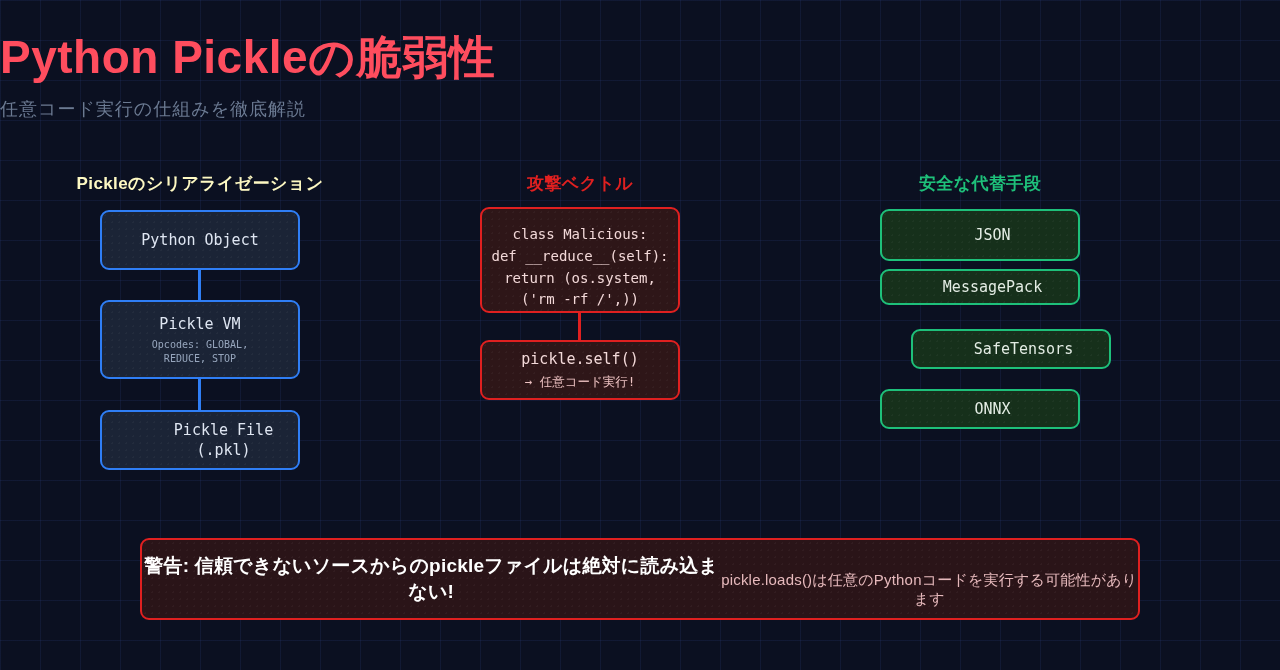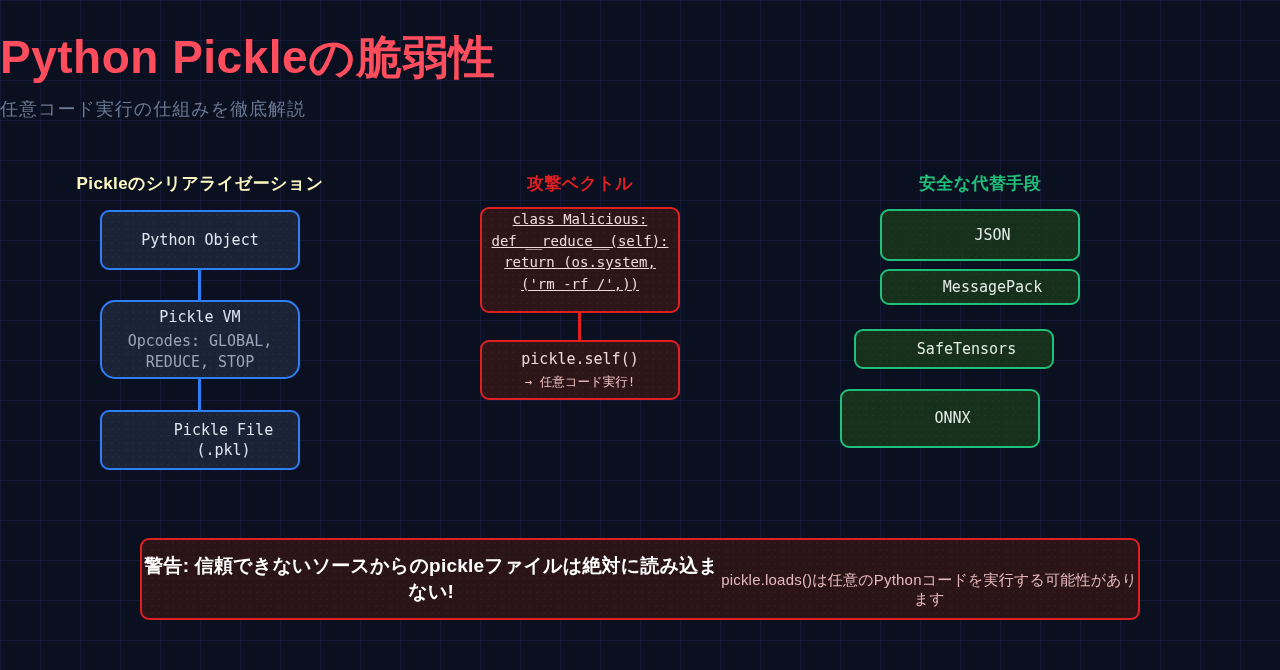--- a/index.html
+++ b/index.html
@@ -87,33 +87,33 @@
     text-align: center;
     font-family: "DejaVu Sans Mono", "Liberation Mono", monospace;
     background-image: radial-gradient(rgba(255,255,255,0.035) 1px, transparent 1px);
     background-size: 7px 7px;
   }
   .node .main {
     font-size: 15px;
     line-height: 1.35;
   }
   .node .sub {
-    font-size: 15px;
+    font-size: 10px;
     line-height: 1.35;
     margin-top: 4px;
   }
 
   
   .node.blue {
     border: 2px solid #2f7ef5;
     background-color: #1b2436;
     color: #dfe6f2;
   }
   #node-python-object { left: 100px; top: 210px; width: 200px; height: 60px; }
-  #node-pickle-vm     { left: 100px; top: 300px; width: 200px; height: 79px; border-radius: 15px; }
+  #node-pickle-vm     { left: 100px; top: 300px; width: 200px; height: 79px; }
   #node-pickle-file   { left: 100px; top: 410px; width: 200px; height: 60px; padding-left: 47px; }
   #node-pickle-vm .sub { color: #97a6bd; }
 
   
   .connector {
     position: absolute;
     width: 3px;
   }
   .connector.blue { background-color: #2f7ef5; }
   .connector.red  { background-color: #e02020; }
@@ -122,42 +122,41 @@
   #conn-code-loads { left: 578px; top: 313px; height: 27px; }
 
   
   .node.red {
     border: 2px solid #e02020;
     background-color: #2e1618;
     color: #f3d9d9;
   }
   #node-malicious-code {
     left: 480px; top: 207px; width: 200px; height: 106px;
-    justify-content: flex-start;
-    text-decoration: underline;
+    justify-content: flex-end;
   }
   #node-malicious-code .codeline {
     font-size: 14px;
     line-height: 1.55;
     white-space: pre;
   }
   #node-pickle-loads { left: 480px; top: 340px; width: 200px; height: 60px; }
   #node-pickle-loads .sub { color: #eec3c3; font-size: 12.5px; }
 
   
   .node.green {
     border: 2px solid #1ec07a;
     background-color: #16301b;
     color: #e3ece4;
     padding-left: 25px;
   }
   #node-json        { left: 880px; top: 209px; width: 200px; height: 52px; }
   #node-messagepack { left: 880px; top: 269px; width: 200px; height: 36px; }
-  #node-safetensors { left: 854px; top: 329px; width: 200px; height: 40px; }
-  #node-onnx        { left: 840px; top: 389px; width: 200px; height: 59px; }
+  #node-safetensors { left: 911px; top: 329px; width: 200px; height: 40px; }
+  #node-onnx        { left: 880px; top: 389px; width: 200px; height: 40px; }
 
   
   #warning-banner {
     position: absolute;
     left: 140px;
     top: 538px;
     width: 1000px;
     height: 82px;
     box-sizing: border-box;
     border: 2px solid #e02020;

